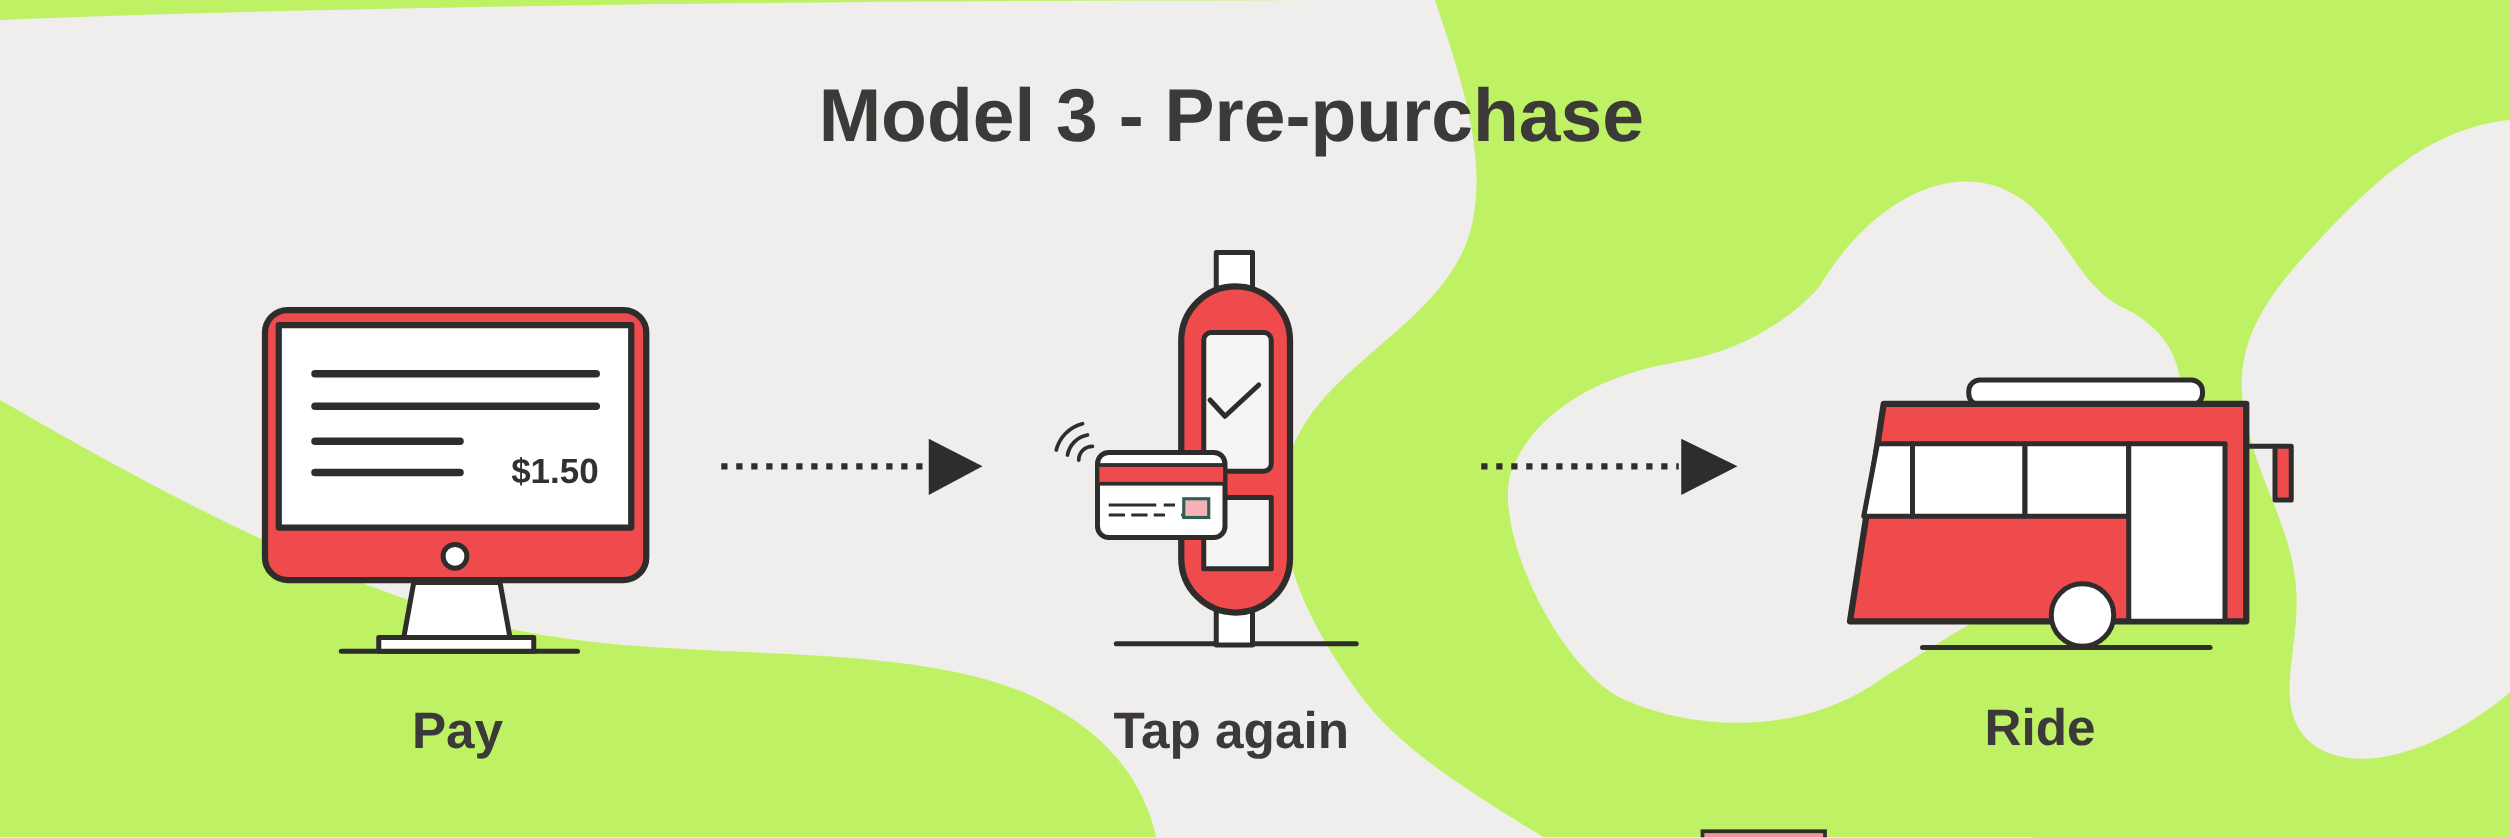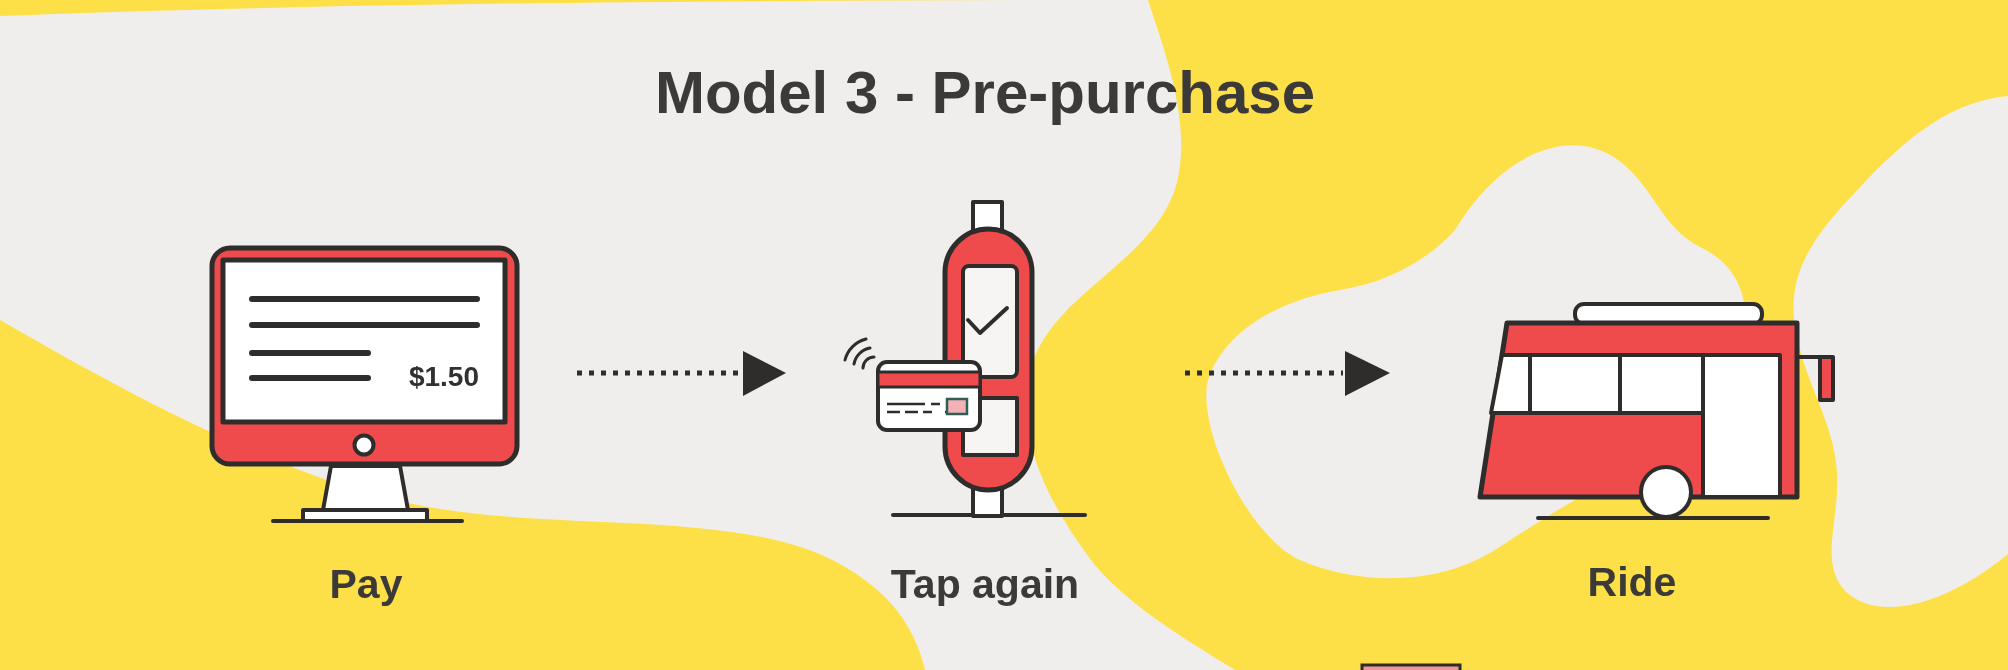--- a/index.html
+++ b/index.html
@@ -1,16 +1,16 @@
 <!DOCTYPE html>
 <html><head>
 <meta charset="utf-8">
 <style>
   html,body{margin:0;padding:0;background:#ffffff;}
-  .canvas{position:relative;width:2008px;height:670px;background:#fde047;overflow:hidden;
+  .canvas{position:relative;width:2008px;height:670px;background:#bef264;overflow:hidden;
           font-family:"Liberation Sans","DejaVu Sans",sans-serif;}
   svg{position:absolute;left:0;top:0;}
   
   .s5{stroke:#2e2d2c;stroke-width:5;stroke-linejoin:round;}
   .s4{stroke:#2e2d2c;stroke-width:4;stroke-linejoin:round;}
   .s3{stroke:#2e2d2c;stroke-width:3;stroke-linecap:round;}
   .ln{stroke:#2e2d2c;stroke-width:4;stroke-linecap:round;}
   .thick{stroke:#2e2d2c;stroke-width:6;stroke-linecap:round;}
   .fw{fill:#ffffff;}
   .fsc{fill:#f7f5f4;}

